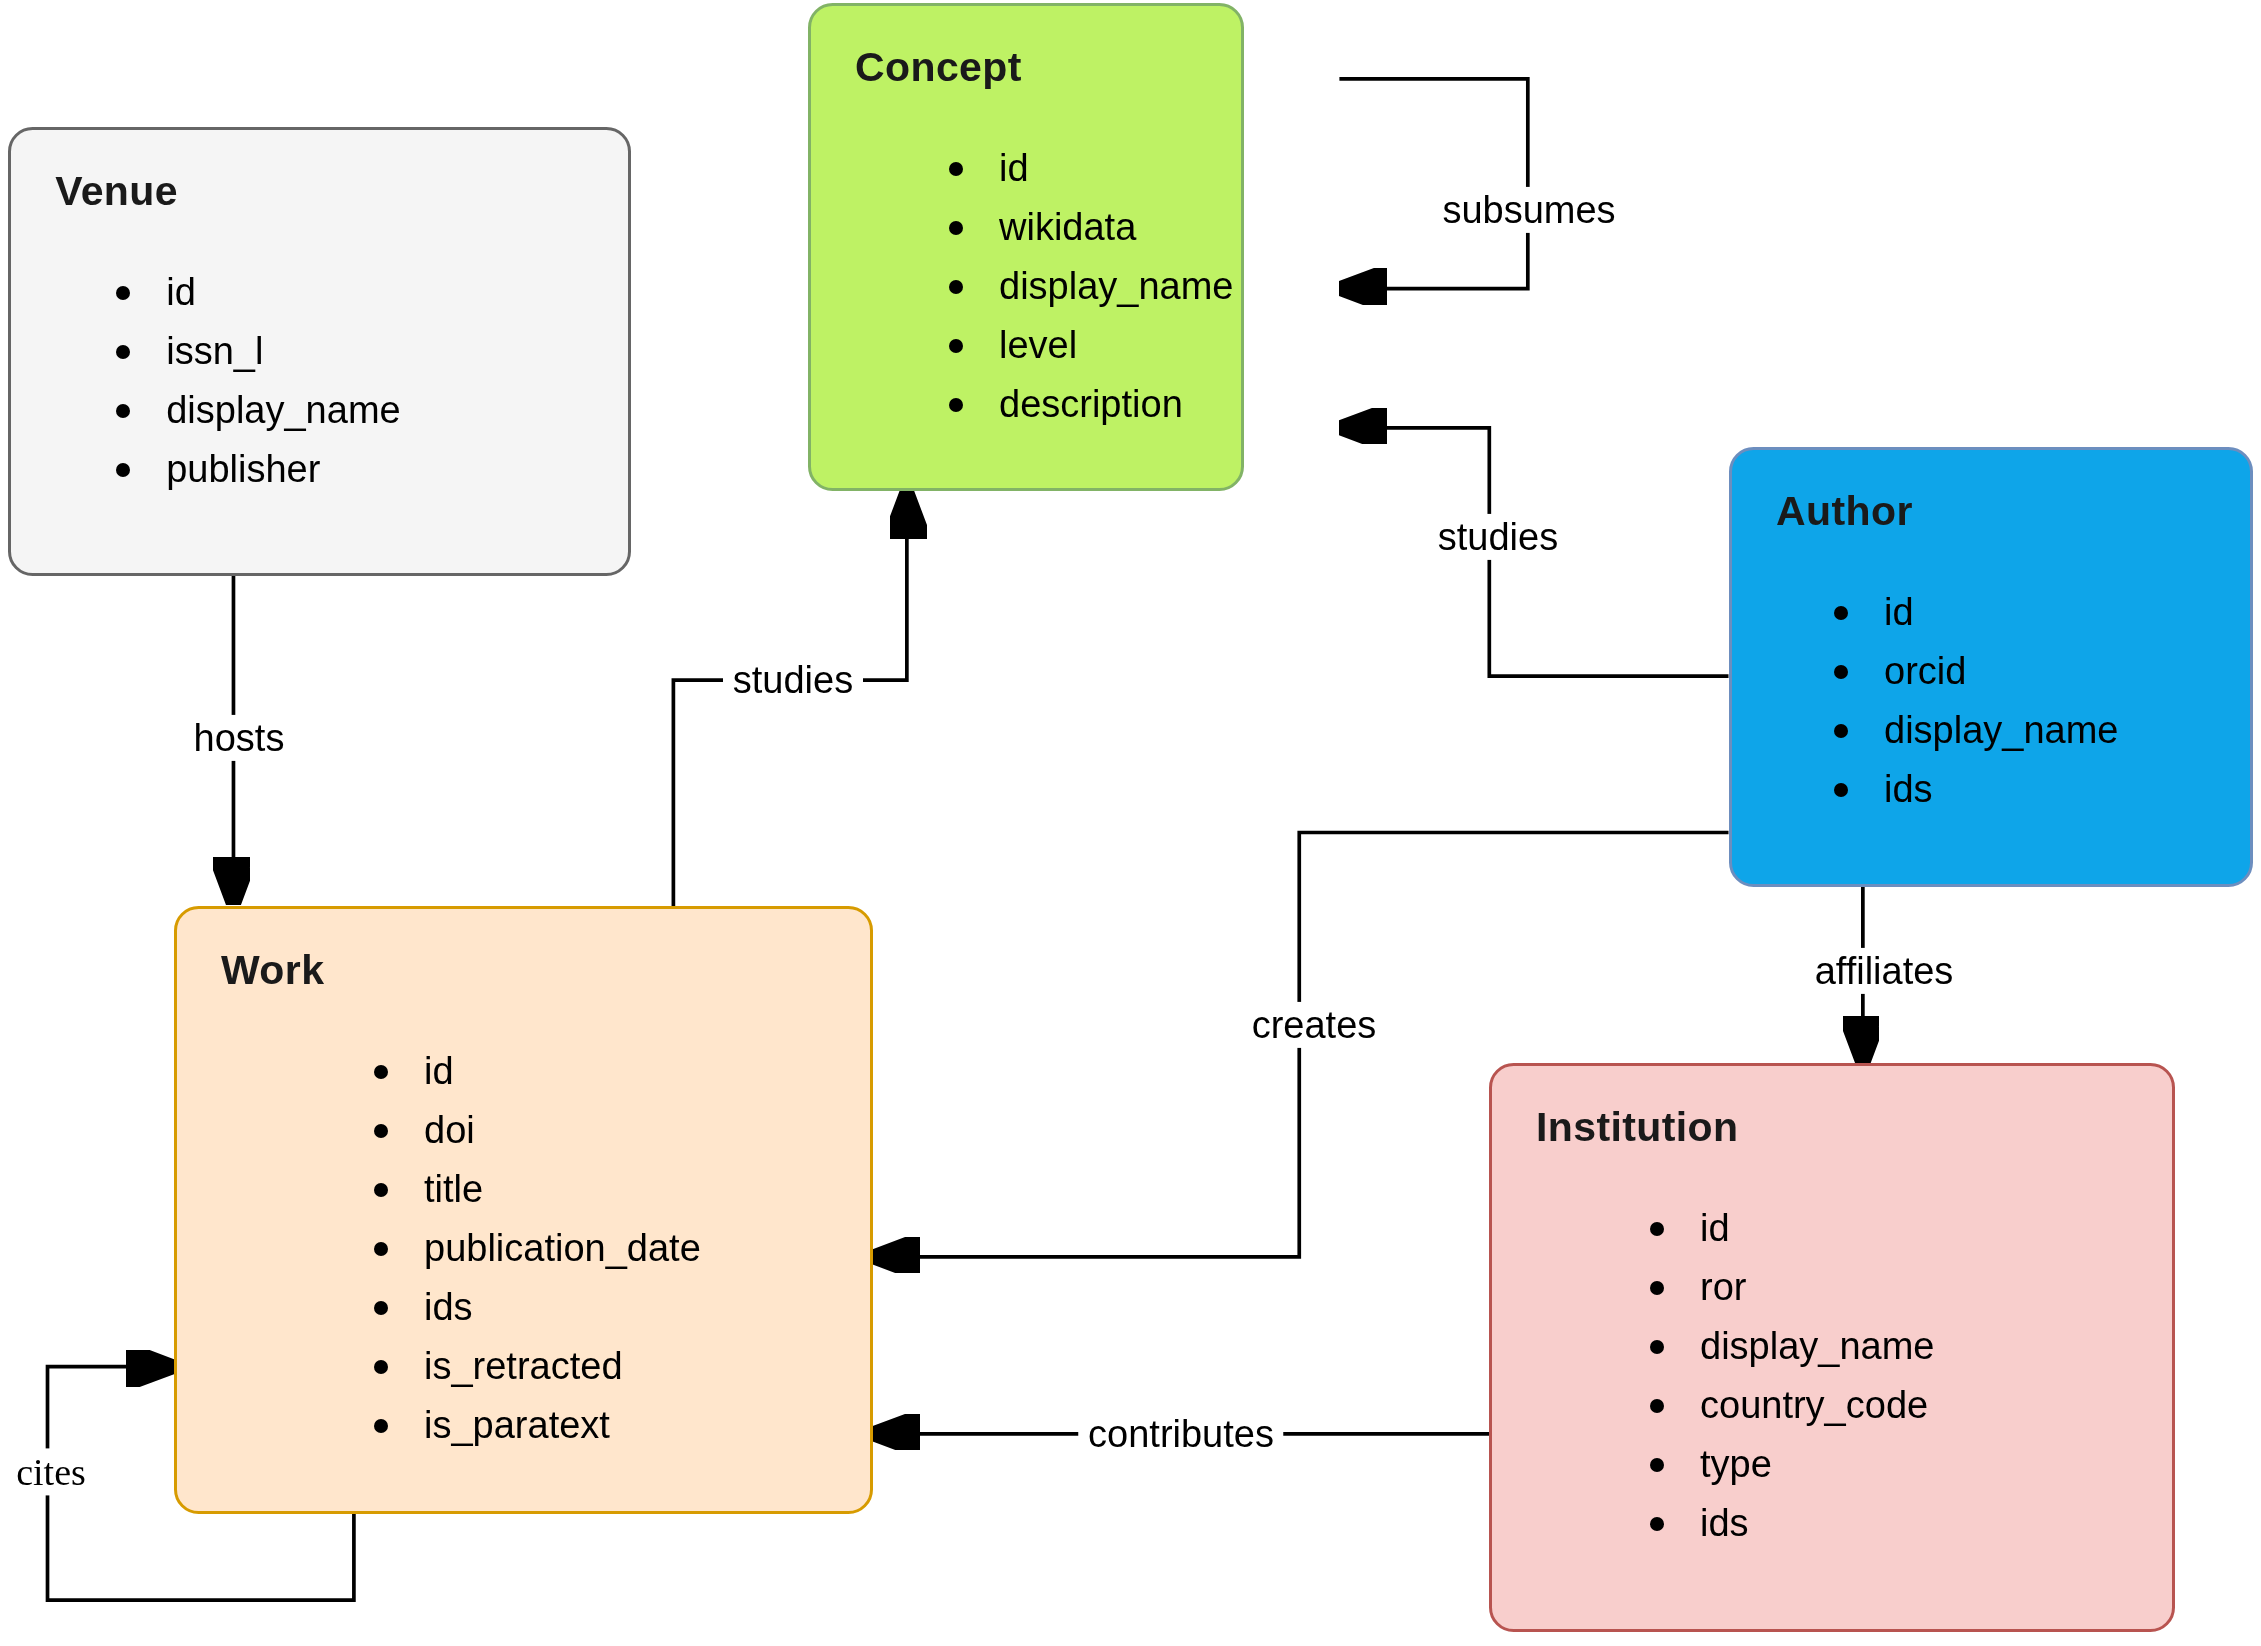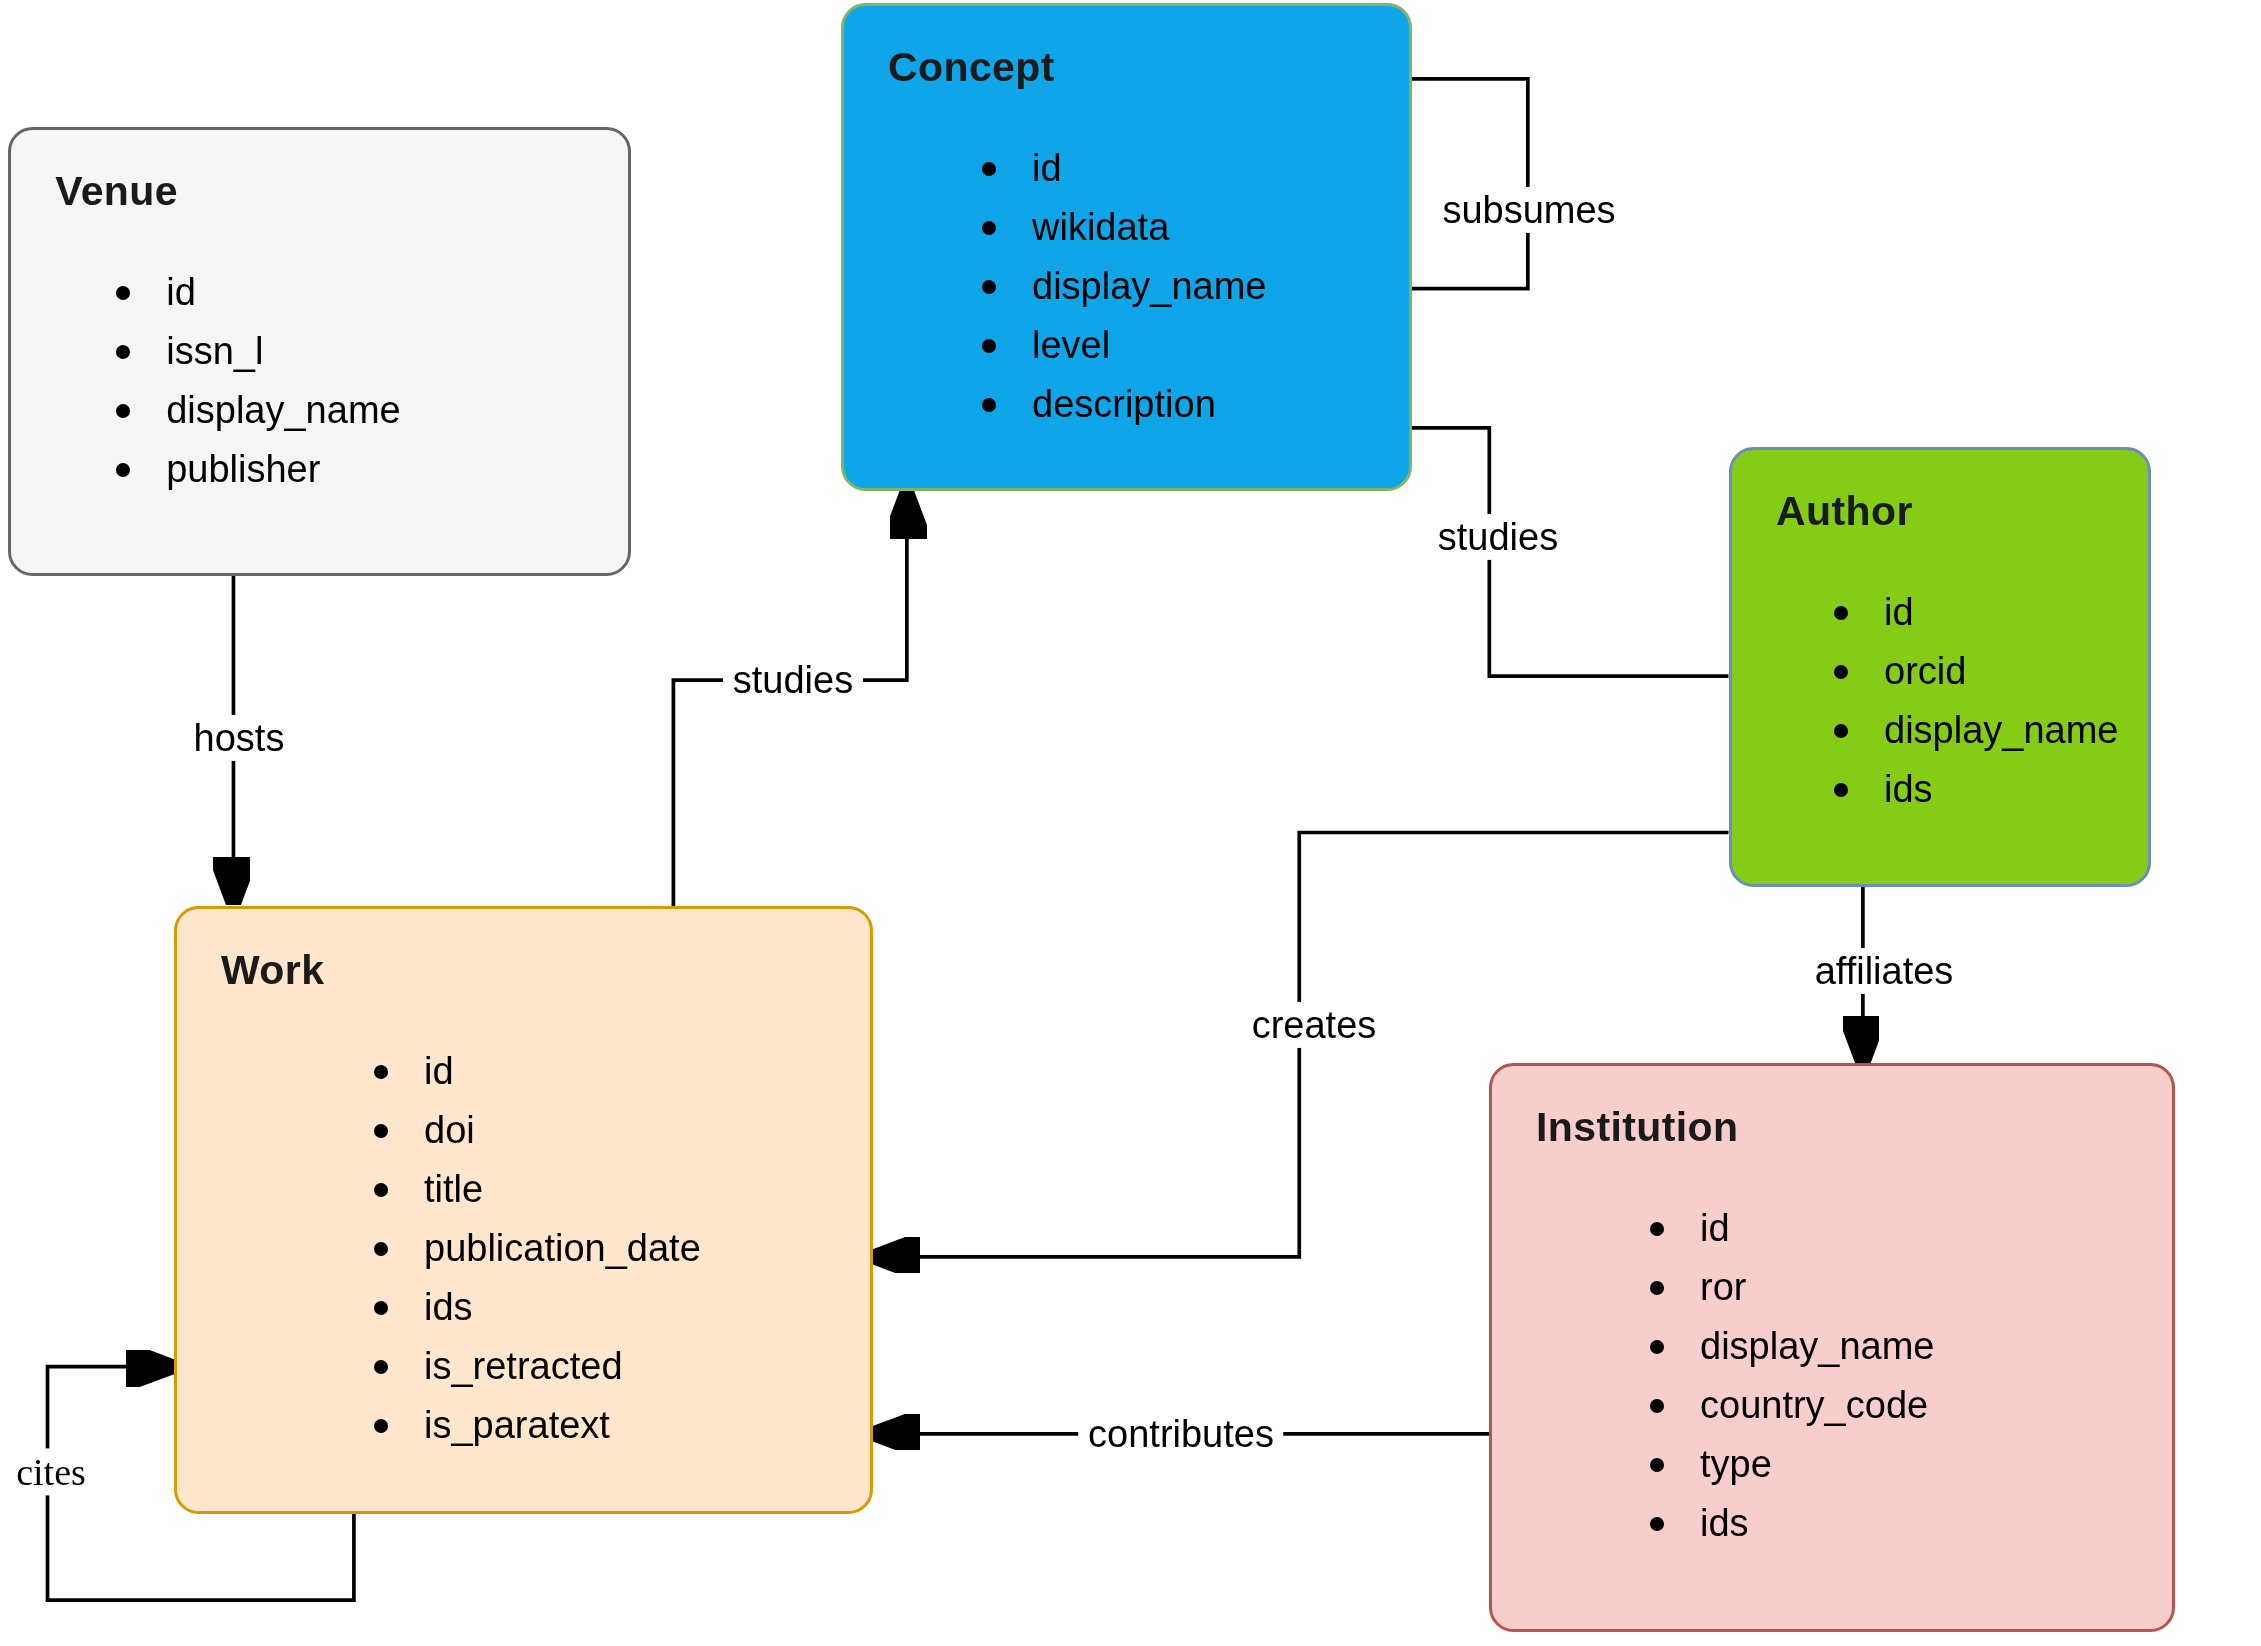--- a/index.html
+++ b/index.html
@@ -11,22 +11,22 @@
 
   .entity{position:absolute;box-sizing:border-box;border:3.3px solid;border-radius:24.6px;
           padding:38px 0 0 44px;}
   .entity-title{font-size:41px;font-weight:700;color:#1a1a1a;letter-spacing:0.4px;}
   ul.attrs{list-style:none;margin:48px 0 0 0;padding:0;font-size:38px;line-height:59px;}
   ul.attrs li{position:relative;padding-left:57px;}
   ul.attrs li::before{content:"";position:absolute;left:6.6px;top:50%;
           transform:translateY(-50%);width:14px;height:14px;border-radius:50%;background:#000;}
 
   .entity-venue{left:8.2px;top:127px;width:623px;height:449px;background:#f5f5f5;border-color:#666666;}
-  .entity-concept{left:841px;top:3.3px;width:571px;height:488px;background:#0ea5e9;border-color:#82b366;}
-  .entity-author{left:1729px;top:447px;width:422px;height:440px;background:#84cc16;border-color:#6c8ebf;}
+  .entity-concept{left:808px;top:3.3px;width:436px;height:488px;background:#bef264;border-color:#82b366;}
+  .entity-author{left:1729px;top:447px;width:524px;height:440px;background:#0ea5e9;border-color:#6c8ebf;}
   .entity-work{left:174px;top:906px;width:699px;height:608px;background:#ffe6cc;border-color:#d79b00;}
   .entity-institution{left:1489px;top:1063px;width:686px;height:569px;background:#f8cecc;border-color:#b85450;}
 
   .entity-venue .attrs{margin-left:54px;}
   .entity-concept .attrs{margin-left:87px;}
   .entity-author .attrs{margin-left:51px;}
   .entity-work .attrs{margin-left:146px;}
   .entity-institution .attrs{margin-left:107px;}
 
   .edge-label{position:absolute;transform:translate(-50%,-50%);background:#ffffff;

